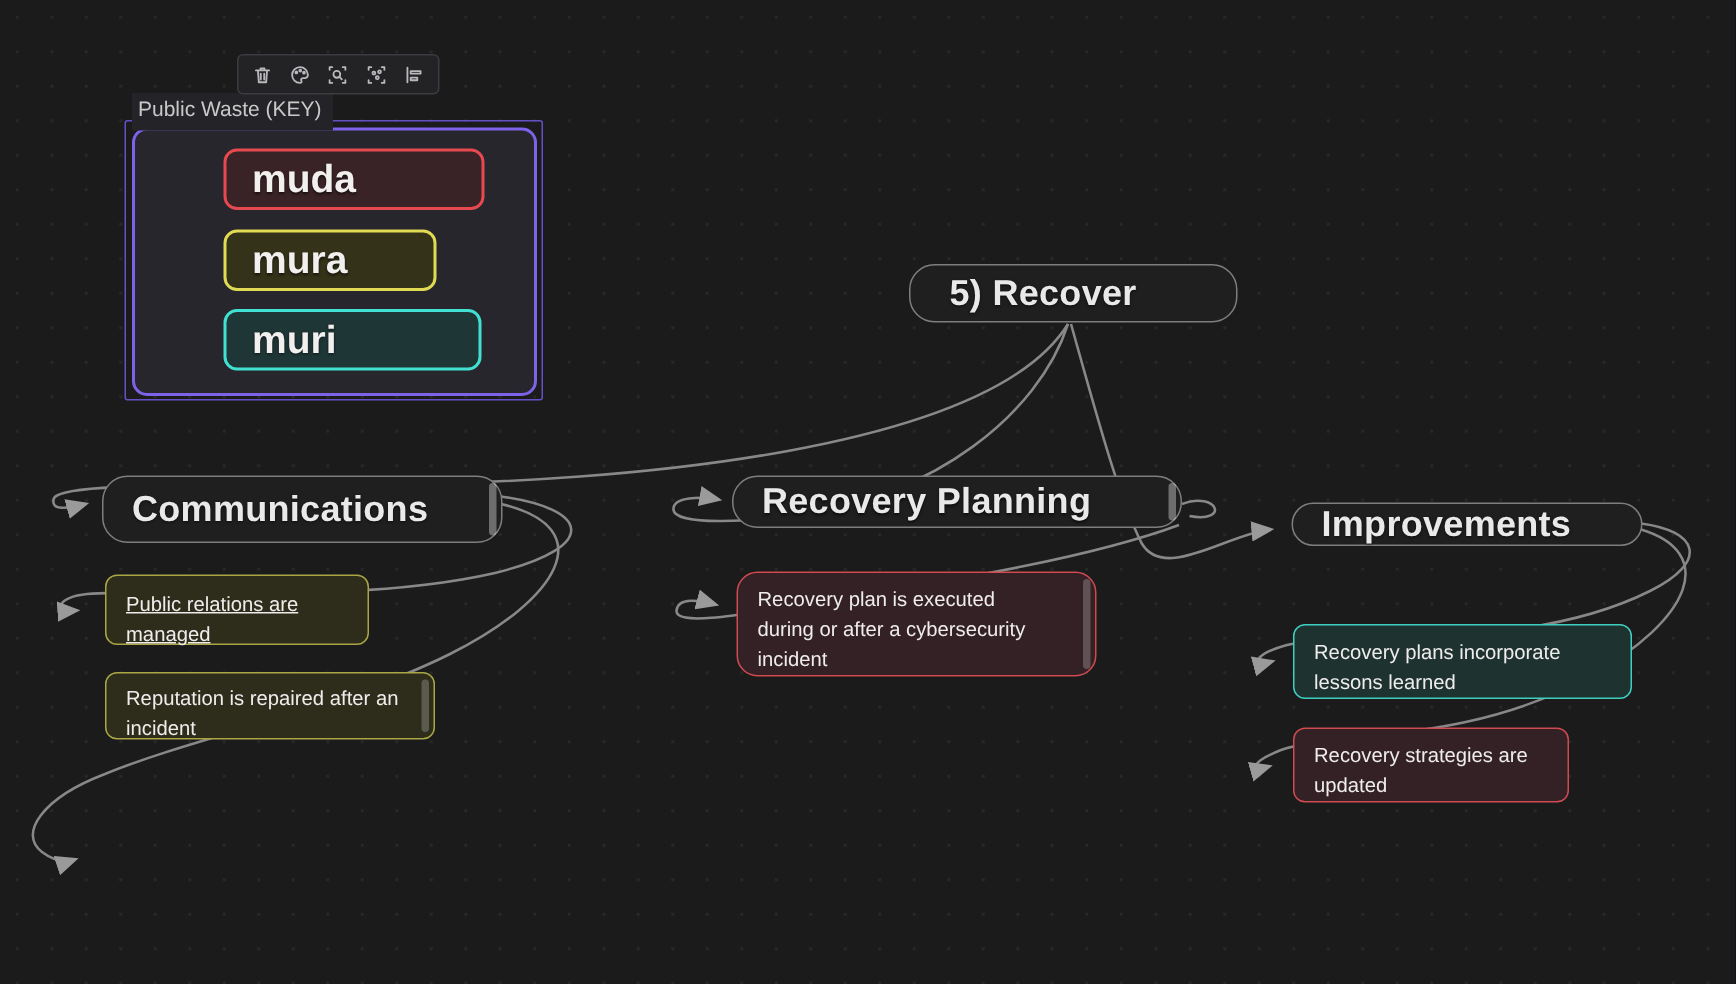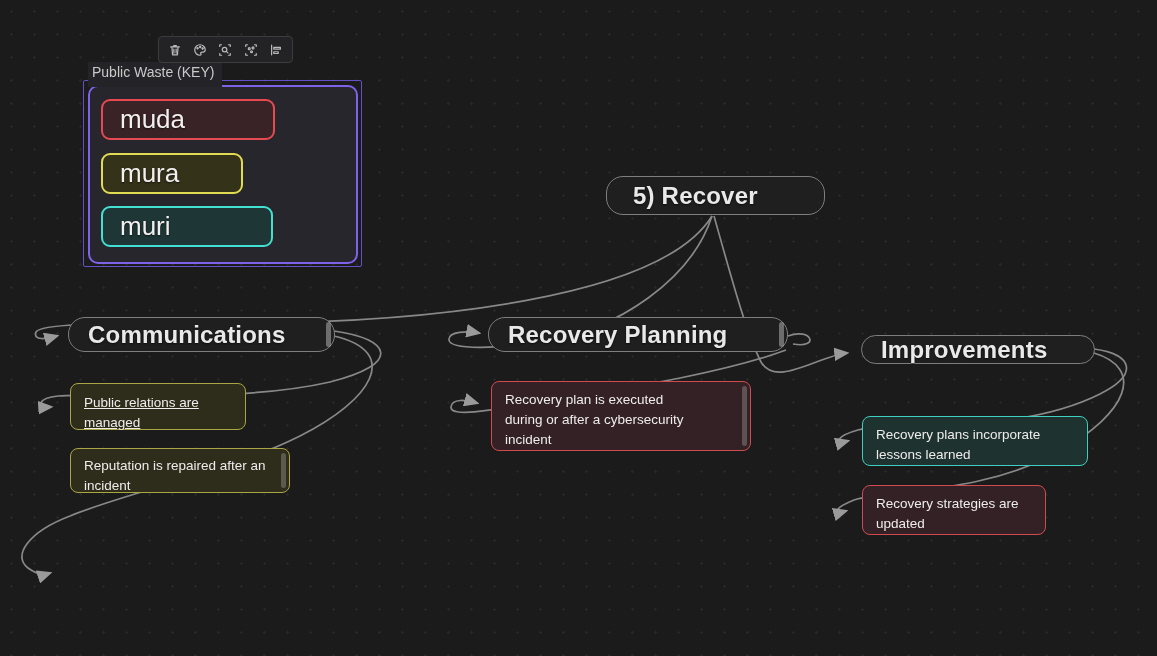--- a/index.html
+++ b/index.html
@@ -31,21 +31,21 @@
   .card.olive{border:1.6px solid #aaa644;background:#2e2d1c;}
   .card.teal{border:1.6px solid #3ecfc0;background:#1e3330;}
   
   #sel-outline{position:absolute;left:83px;top:80px;width:277px;height:185px;
     border:1px solid #6550c8;z-index:2;border-radius:2px;}
   #key-group{position:absolute;left:88px;top:85px;width:266px;height:175px;
     border:2px solid #7e63ea;border-radius:10px;background:#27262c;z-index:2;}
   .key-item{
     position:absolute;z-index:3;box-sizing:border-box;border-radius:9px;
     display:flex;align-items:center;padding-left:17px;
-    font-weight:400;font-size:26px;color:#f2efef;text-shadow:0 1px 2px rgba(0,0,0,.6);
+    font-weight:700;font-size:26px;color:#f2efef;text-shadow:0 1px 2px rgba(0,0,0,.6);margin-left:48px;
   }
   .key-item.red{border:2.5px solid #e64a50;background:#3a2327;}
   .key-item.yellow{border:2.5px solid #e0db52;background:#343219;}
   .key-item.cyan{border:2.5px solid #41e0d2;background:#1f3636;}
   #group-label{
     position:absolute;left:88px;top:62px;height:21px;z-index:3;padding:2px 8px 2px 4px;
     background:#242428;font-size:14px;color:#c9c9c9;white-space:nowrap;
   }
   
   #toolbar{
@@ -136,21 +136,21 @@
     <span>mura</span>
   </div>
   <div class="key-item cyan" style="left:101px;top:206px;width:172px;height:41px;">
     <span>muri</span>
   </div>
 
   <div class="node hdr" style="left:606px;top:176px;width:219px;height:39px;padding-left:26px;">
     <span>5) Recover</span>
   </div>
 
-  <div class="node hdr" style="left:68px;top:317px;width:267px;height:35px;">
+  <div class="node hdr" style="left:68px;top:317px;width:267px;height:45px;">
     <span>Communications</span>
     <span class="vbar"></span>
   </div>
 
   <div class="node hdr" style="left:488px;top:317px;width:300px;height:35px;">
     <span>Recovery Planning</span>
     <span class="vbar"></span>
   </div>
 
   <div class="node hdr" style="left:861px;top:335px;width:234px;height:29px;">
@@ -162,21 +162,21 @@
     <div class="ln">managed</div>
   </div>
 
   <div class="node card olive" style="left:70px;top:448px;width:220px;height:45px;padding-top:7px;">
     <div class="ln">Reputation is repaired after an</div>
     <div class="ln">incident</div>
     <span class="vbar dim"></span>
   </div>
 
 
-  <div class="node card red" style="left:491px;top:381px;width:260px;height:70px;padding-top:8px;">
+  <div class="node card red" style="left:491px;top:381px;width:240px;height:70px;padding-top:8px;border-radius:14px;">
     <div class="ln">Recovery plan is executed</div>
     <div class="ln">during or after a cybersecurity</div>
     <div class="ln">incident</div>
     <span class="vbar dim"></span>
   </div>
 
   <div class="node card teal" style="left:862px;top:416px;width:226px;height:50px;padding-top:8px;">
     <div class="ln">Recovery plans incorporate</div>
     <div class="ln">lessons learned</div>
   </div>

